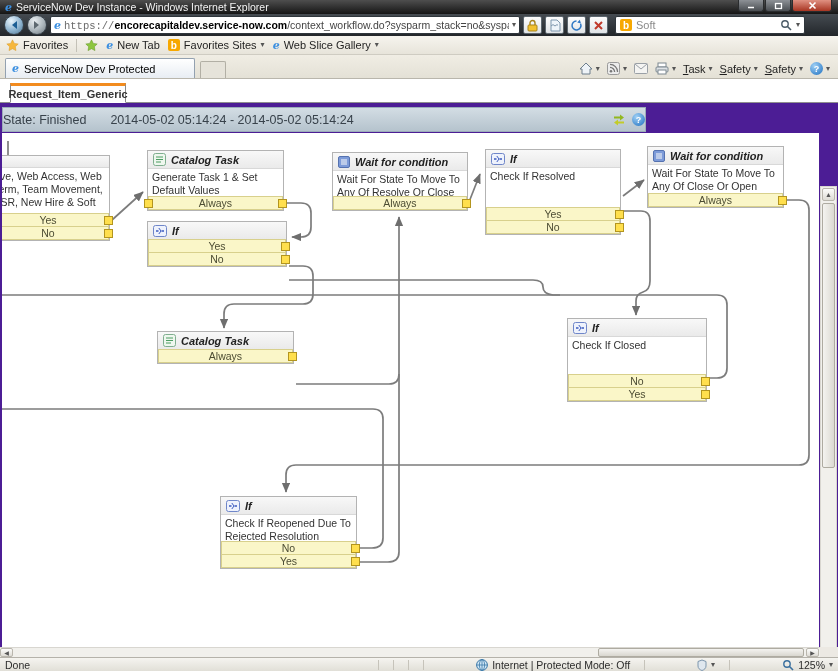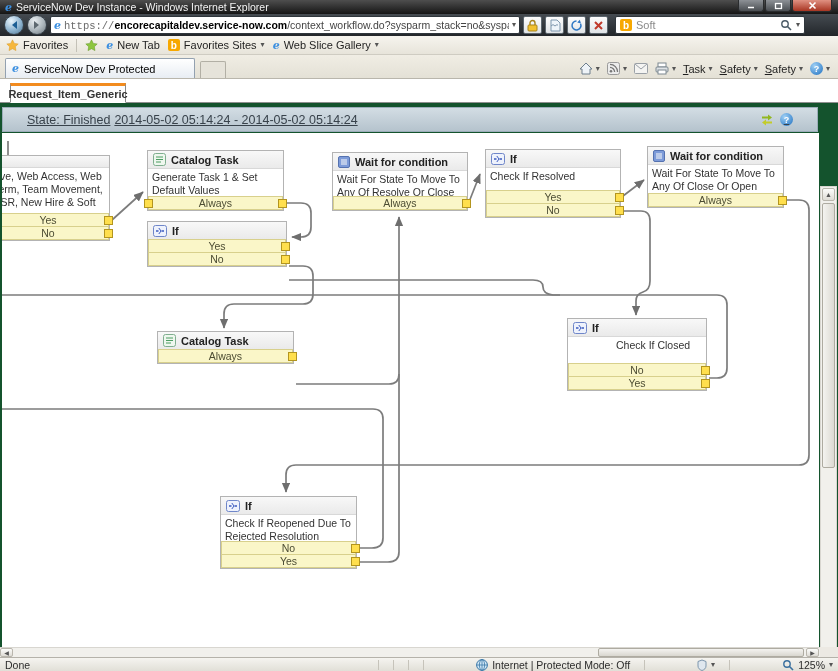--- a/index.html
+++ b/index.html
@@ -54,39 +54,39 @@
   .tab-stub { height:17px; width:26px; margin-left:5px; background:#e6e3da; border:1px solid #b2afa5;
               border-bottom:none; border-radius:2px 2px 0 0; }
   .cmdbar { margin-left:auto; display:flex; align-items:center; gap:7px; padding:0 8px 3px 0; color:#1f1f1f; }
   .cmd-item { display:flex; align-items:center; gap:3px; }
   .cmd-label::first-letter { text-decoration:underline; }
   .help-badge { width:13px; height:13px; border-radius:50%; color:#fff; font-weight:bold; font-size:9px;
                 display:inline-flex; align-items:center; justify-content:center;
                 background:radial-gradient(circle at 35% 30%, #9fd0f5, #1d6fc0); }
 
   
-  .page { position:absolute; top:79px; left:0; width:838px; height:568px; background:#14532d; }
+  .page { position:absolute; top:79px; left:0; width:838px; height:568px; background:#4c1d95; }
   .wf-tabstrip { position:relative; height:24px; border-bottom:1px solid #8f8f8f; background:#fff; }
   .wf-tab { position:absolute; left:10px; bottom:-1px; height:20px; width:116px;
             border:1px solid #8a8a8a; border-bottom:1px solid #fff; border-top:3px solid #f28b1e;
             background:#fdfdfd; display:flex; align-items:center; justify-content:center;
             font-weight:bold; color:#333; }
-  .statebar { position:absolute; top:28px; left:2px; width:816px; height:25px;
+  .statebar { position:absolute; top:28px; left:2px; width:644px; height:25px;
               background:linear-gradient(#d3dde4,#b5c3cd); border:1px solid #9cadba;
-              display:flex; align-items:center; padding:0 24px; color:#38424b; font-size:12.5px;text-decoration:underline; }
-  .state-dates { margin-left:4px; }
+              display:flex; align-items:center; padding:0 0; color:#38424b; font-size:12.5px; }
+  .state-dates { margin-left:24px; }
   .statebar-icons { margin-left:auto; display:flex; align-items:center; gap:6px; }
 
   .canvas { position:absolute; top:54px; left:2px; width:817px; height:514px; overflow:hidden; background:#fff; }
   .connectors { position:absolute; left:0; top:0; z-index:1; }
 
   .act { position:absolute; background:#fff; border:1px solid #b3b3b3; z-index:2; }
   .act-h { display:flex; align-items:center; gap:5px; padding:0 5px; overflow:hidden;
            background:linear-gradient(#f8f8f8,#eaeaea); border-bottom:1px solid #d8d8d8;
-           font-weight:bold; color:#222; font-size:11px; }
+           font-weight:bold; color:#222; font-size:11px;font-style:italic; }
   .act-ic { display:inline-flex; flex:none; }
   .act-d { padding:2px 4px; font-size:10.5px; color:#333; line-height:13px; overflow:hidden; }
   .act-d.center { text-align:center; }
   .out-bar { position:relative; height:14px; line-height:12px; text-align:center;
              background:#faf6c8; border:1px solid #d8d08c; margin-top:-1px;
              font-size:10.5px; color:#4c4c33; }
   .pin { position:absolute; width:9px; height:9px; background:#ffdf4d; border:1px solid #b3951f;
          top:50%; margin-top:-4.5px; }
   .pin.r { right:-5px; } .pin.l { left:-5px; }
 
@@ -369,21 +369,21 @@
           <div class="act-h" style="height: 18px;">
             <span class="act-ic">
               <svg width="14" height="12">
                 <rect x="0.5" y="0.5" width="13" height="11" rx="2" fill="#eef2fc" stroke="#6f86c9"></rect>
                 <path d="M3 6h2.5M8.5 6H11" stroke="#3c5bbf" stroke-width="1.4" fill="none"></path>
                 <path d="M5.8 3l2.2 3-2.2 3" fill="none" stroke="#3c5bbf"></path>
               </svg>
             </span>
             <span>If</span>
           </div>
-          <div class="act-d" style="height: 23px;">Check If Resolved</div>
+          <div class="act-d" style="height: 40px;">Check If Resolved</div>
           <div class="out-bar"><span>Yes</span><span class="pin r"></span></div>
           <div class="out-bar"><span>No</span><span class="pin r"></span></div>
         </div>
         <div class="act" style="left: 645px; top: 13px; width: 137px;">
           <div class="act-h" style="height: 18px;">
             <span class="act-ic">
               <svg width="12" height="12">
                 <rect x="0.5" y="0.5" width="11" height="11" rx="1.5" fill="#7d9bd9" stroke="#5572b0"></rect>
                 <rect x="3" y="3" width="6" height="6" fill="#bccbe9"></rect>
               </svg>
@@ -409,21 +409,21 @@
           <div class="act-h" style="height: 18px;">
             <span class="act-ic">
               <svg width="14" height="12">
                 <rect x="0.5" y="0.5" width="13" height="11" rx="2" fill="#eef2fc" stroke="#6f86c9"></rect>
                 <path d="M3 6h2.5M8.5 6H11" stroke="#3c5bbf" stroke-width="1.4" fill="none"></path>
                 <path d="M5.8 3l2.2 3-2.2 3" fill="none" stroke="#3c5bbf"></path>
               </svg>
             </span>
             <span>If</span>
           </div>
-          <div class="act-d" style="height: 27px; margin-left: 44px;">Check If Closed</div>
+          <div class="act-d" style="height: 38px;">Check If Closed</div>
           <div class="out-bar"><span>No</span><span class="pin r"></span></div>
           <div class="out-bar"><span>Yes</span><span class="pin r"></span></div>
         </div>
         <div class="act" style="left: 218px; top: 363px; width: 137px;">
           <div class="act-h" style="height: 18px;">
             <span class="act-ic">
               <svg width="14" height="12">
                 <rect x="0.5" y="0.5" width="13" height="11" rx="2" fill="#eef2fc" stroke="#6f86c9"></rect>
                 <path d="M3 6h2.5M8.5 6H11" stroke="#3c5bbf" stroke-width="1.4" fill="none"></path>
                 <path d="M5.8 3l2.2 3-2.2 3" fill="none" stroke="#3c5bbf"></path>

